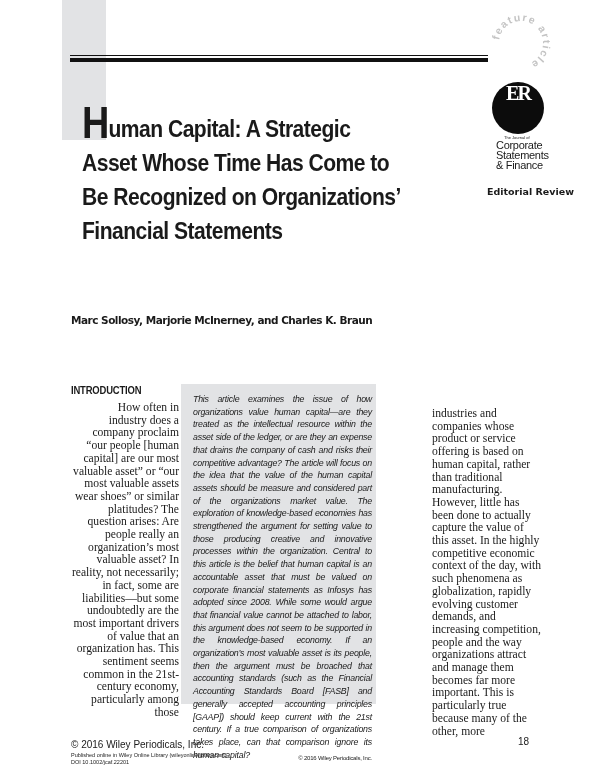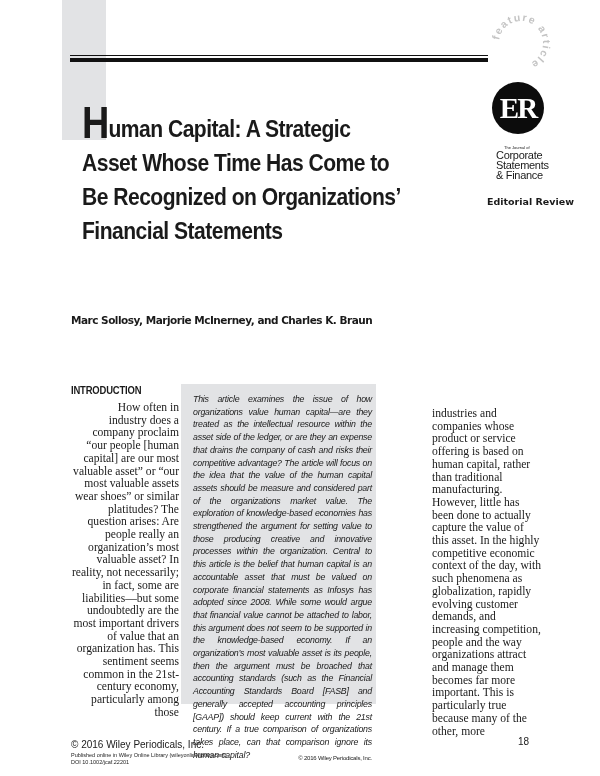--- a/index.html
+++ b/index.html
@@ -3,22 +3,22 @@
 <meta charset="utf-8">
 <style>
   html, body { margin:0; padding:0; background:#ffffff; }
   body { width:600px; height:776px; position:relative; overflow:hidden; font-family:"Liberation Serif", serif; color:#1a1a1a; }
   .grey-bar { position:absolute; left:62px; top:0; width:44px; height:140px; background:#e2e3e5; }
   .double-rule { position:absolute; left:70px; top:55px; width:418px; height:8px; }
   .double-rule .thin { position:absolute; left:0; right:0; top:0; height:1px; background:#111; }
   .double-rule .thick { position:absolute; left:0; right:0; top:3px; height:4px; background:#111; }
   .feature-badge { position:absolute; left:488px; top:10px; width:66px; height:66px; }
   .logo { position:absolute; left:488px; top:82px; width:90px; }
-  .logo-circle { width:52px; height:52px; border-radius:50%; background:#0c0c0c; color:#fff; display:flex; align-items:center; justify-content:center; font-family:"Liberation Serif", serif; font-weight:bold; font-size:29px; letter-spacing:-2px; margin-left:4px; }
-  .logo-journal { font-family:"Liberation Sans", sans-serif; margin-left:8px; margin-top:12px; line-height:1; }
+  .logo-circle { width:52px; height:52px; border-radius:50%; background:#0c0c0c; color:#fff; display:flex; justify-content:center; font-family:"Liberation Serif", serif; font-weight:bold; font-size:20px; letter-spacing:-2px; margin-left:4px; }
+  .logo-journal { font-family:"Liberation Sans", sans-serif; margin-left:8px; margin-top:2px; line-height:1; }
   .logo-journal .small { font-size:4px; display:block; margin-left:8px; }
   .logo-journal .big { font-size:11px; display:block; letter-spacing:-0.3px; line-height:10px; }
   .logo-tag { font-family:"DejaVu Sans", sans-serif; font-weight:bold; font-size:9.5px; margin-top:16px; margin-left:-1px; }
   .title { position:absolute; left:82px; top:108px; width:400px; font-family:"Liberation Sans", sans-serif; font-weight:bold; font-size:24.5px; line-height:34px; letter-spacing:-0.6px; transform:scaleX(0.86); transform-origin:left top; width:470px; }
   .title .dropcap { font-size:44px; line-height:30px; display:inline-block; vertical-align:-1px; letter-spacing:-1px; }
   .authors { position:absolute; left:71px; top:314px; font-family:"DejaVu Sans", sans-serif; font-weight:bold; font-size:10.5px; letter-spacing:-0.5px; }
   .col1 { position:absolute; left:71px; top:384px; width:108px; }
   .section-head { font-family:"Liberation Sans", sans-serif; font-weight:bold; font-size:10.5px; letter-spacing:-0.2px; margin-bottom:6px; transform:scaleX(0.9); transform-origin:left; }
   .body-text { font-family:"Liberation Serif", serif; font-size:11.6px; line-height:12.7px; }
   .col1 .body-text { text-indent:18px;text-align:right; }

